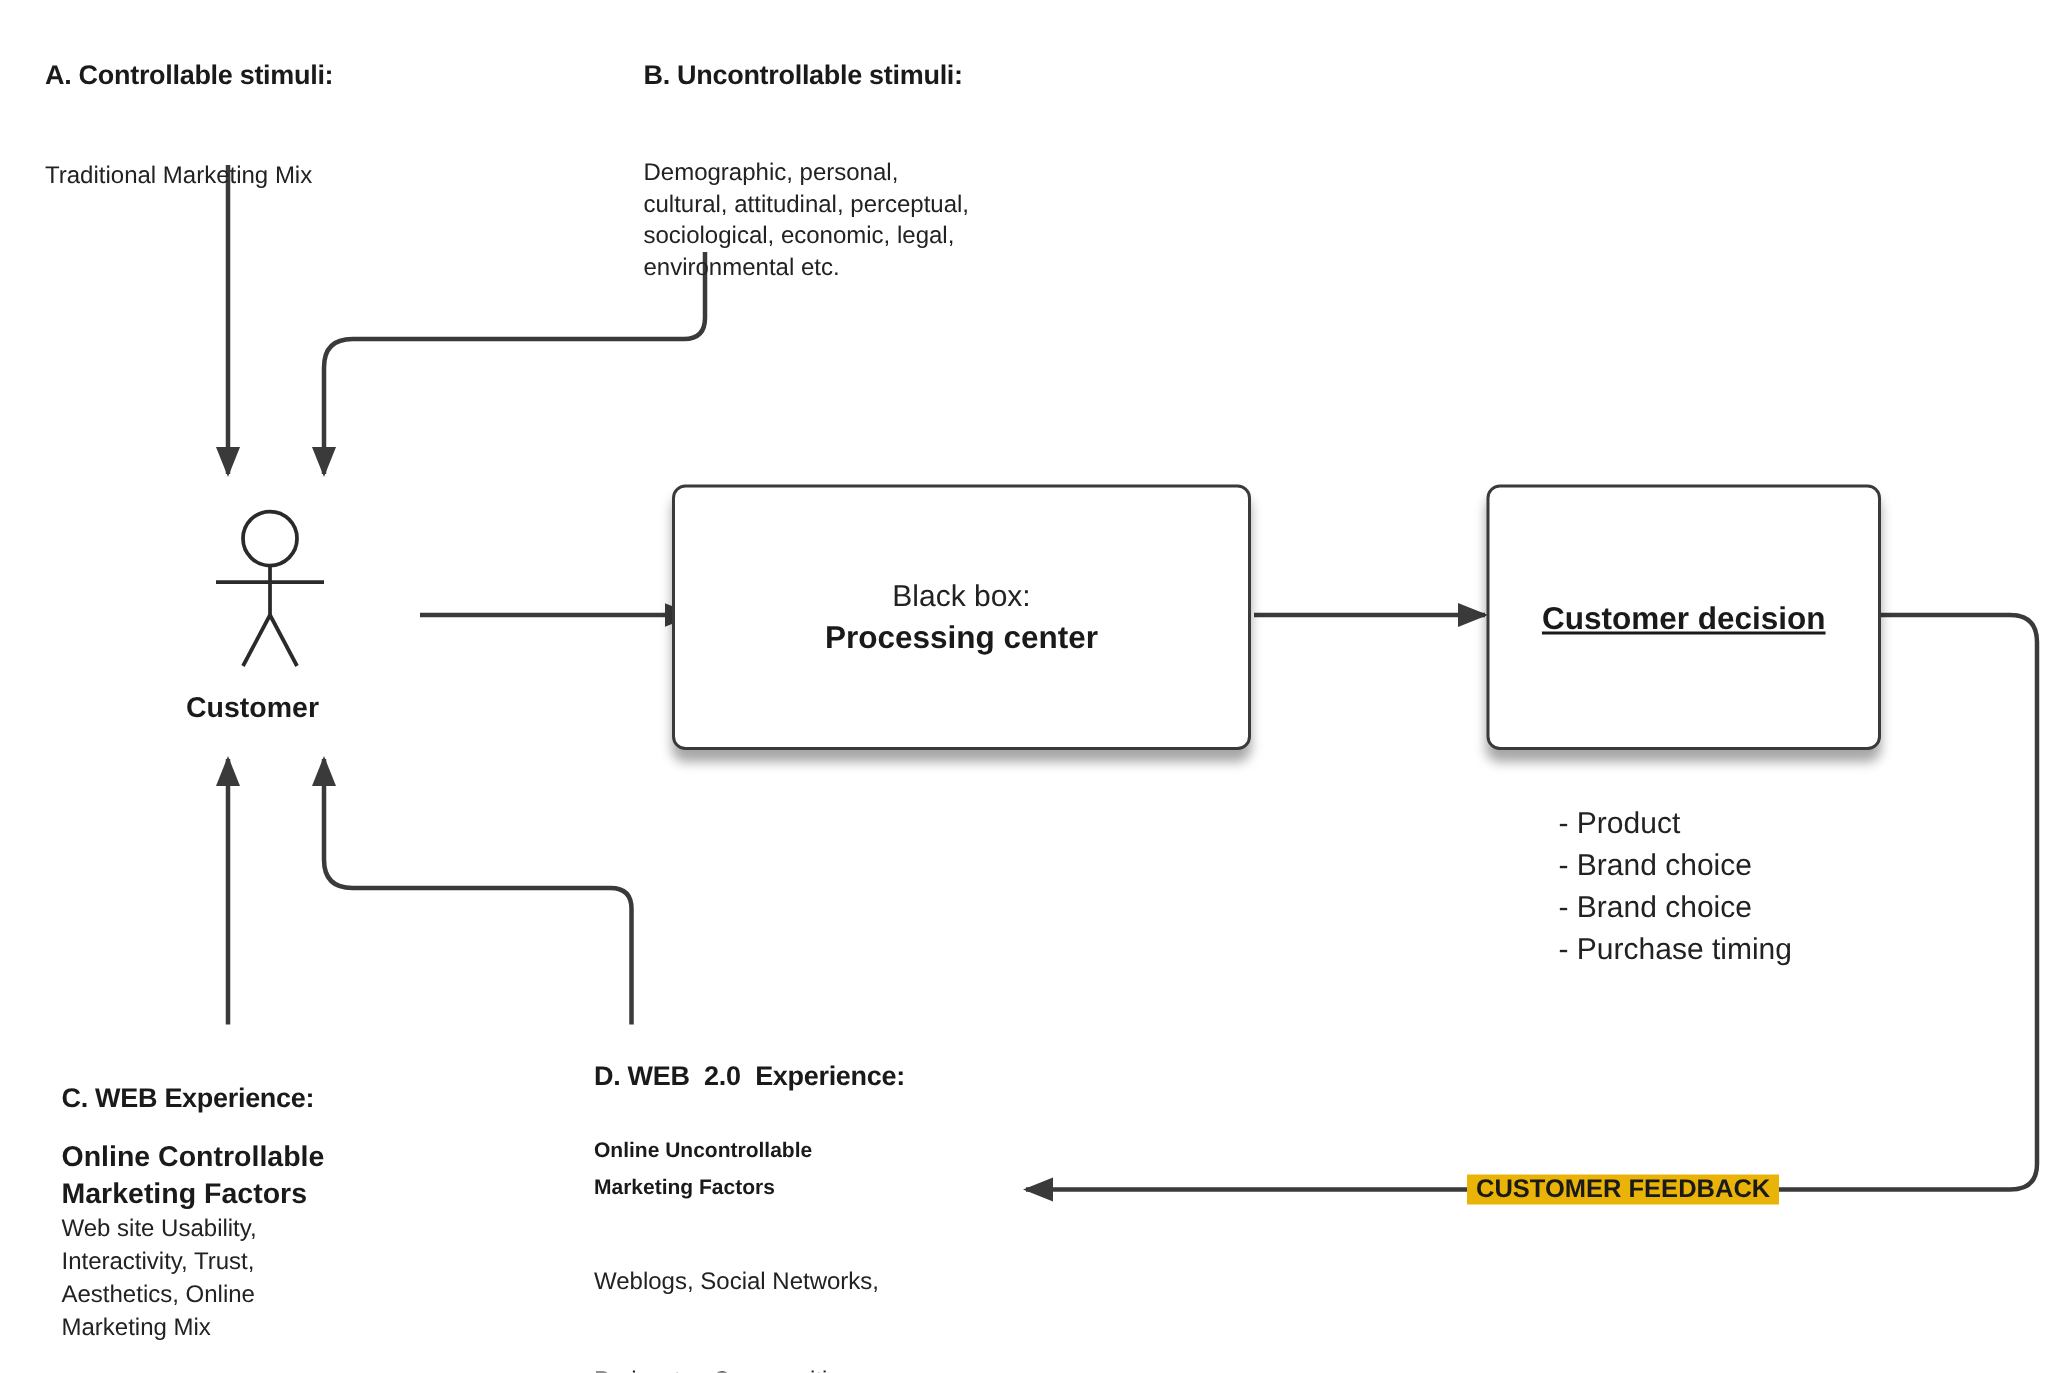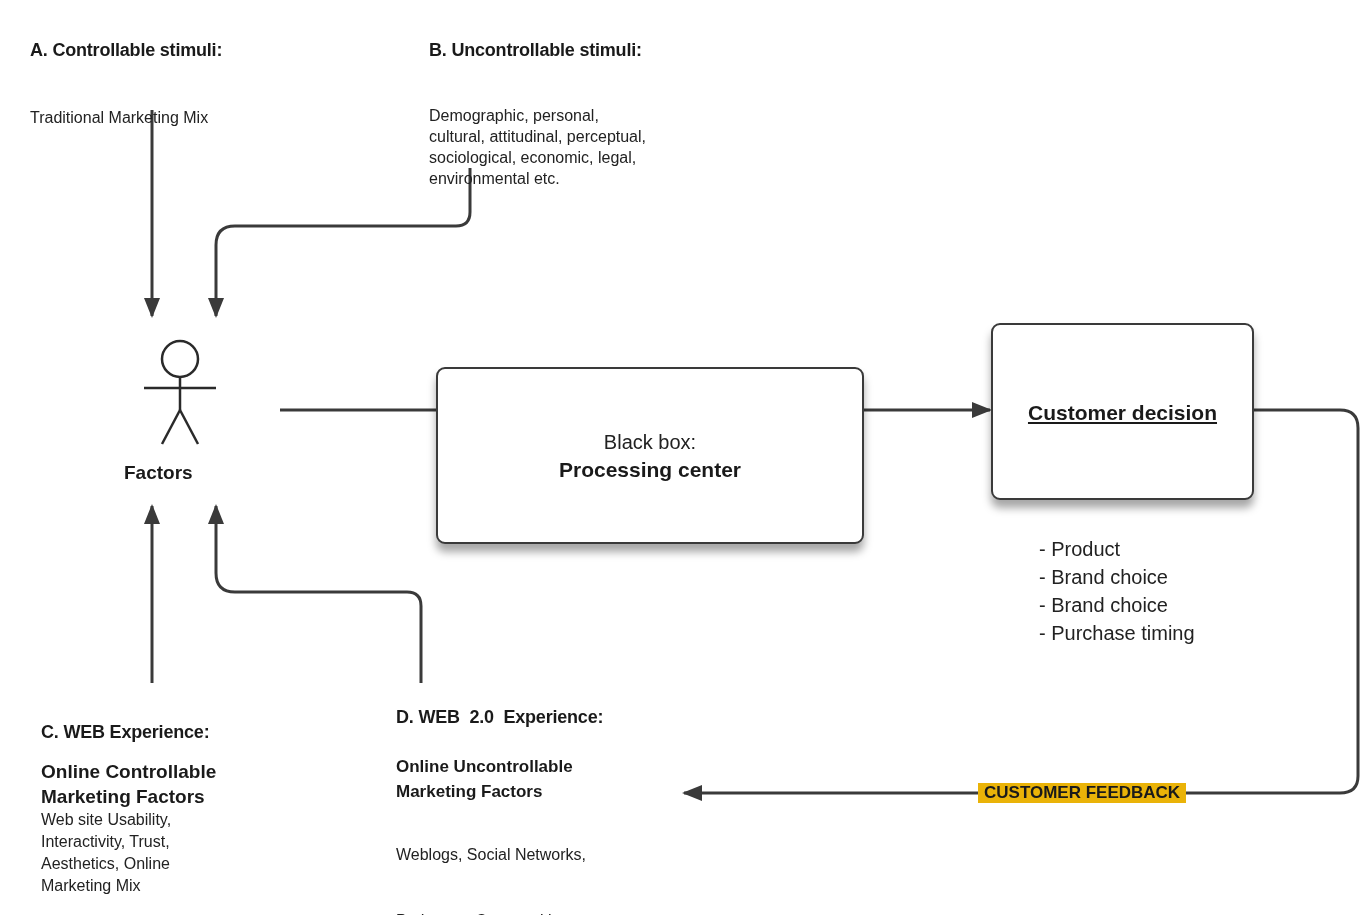--- a/index.html
+++ b/index.html
@@ -53,23 +53,23 @@
 <div class="txt p" style="left:30px; top:65px;">Traditional Marketing Mix</div>
 
 <div class="txt h" style="left:429px; top:40px;">B. Uncontrollable stimuli:</div>
 <div class="txt p" style="left:429px; top:63px;">
   <div>Demographic, personal,</div>
   <div>cultural, attitudinal, perceptual,</div>
   <div>sociological, economic, legal,</div>
   <div>environmental etc.</div>
 </div>
 
-<div class="txt big" style="left:124px; top:462px;">Factors</div>
+<div class="txt big" style="left:124px; top:462px;">Customer</div>
 
-<div class="box" style="left:436px; top:323px; width:428px; height:177px;margin-top:44px;">
+<div class="box" style="left:448px; top:323px; width:386px; height:177px;">
   <div class="box-text box-l1" style="top:62px;">Black box:</div>
   <div class="box-text box-l2" style="top:89px;">Processing center</div>
 </div>
 
 <div class="box" style="left:991px; top:323px; width:263px; height:177px;">
   <div class="box-text box-l2" style="top:76px;text-decoration:underline;">Customer decision</div>
 </div>
 
 <div class="txt decisions" style="left:1039px; top:535px;">
   <div>- Product</div>
@@ -84,21 +84,21 @@
   <div>Marketing Factors</div>
 </div>
 <div class="txt pl" style="left:41px; top:809px;">
   <div>Web site Usability,</div>
   <div>Interactivity, Trust,</div>
   <div>Aesthetics, Online</div>
   <div>Marketing Mix</div>
 </div>
 
 <div class="txt h" style="left:396px; top:707px; white-space:pre;">D. WEB  2.0  Experience:</div>
-<div class="txt" style="left:396px; top:754px; font-weight:bold; font-size:17px; line-height:25px;">
+<div class="txt" style="left:396px; top:754px; font-weight:bold; font-size:14px; line-height:25px;">
   <div>Online Uncontrollable</div>
   <div>Marketing Factors</div>
 </div>
 <div class="txt pl" style="left:396px; top:800px; white-space:pre;">
   <div>Weblogs, Social Networks,</div>
   <div>Podcasts,  Communities,</div>
   
   
 </div>
 

